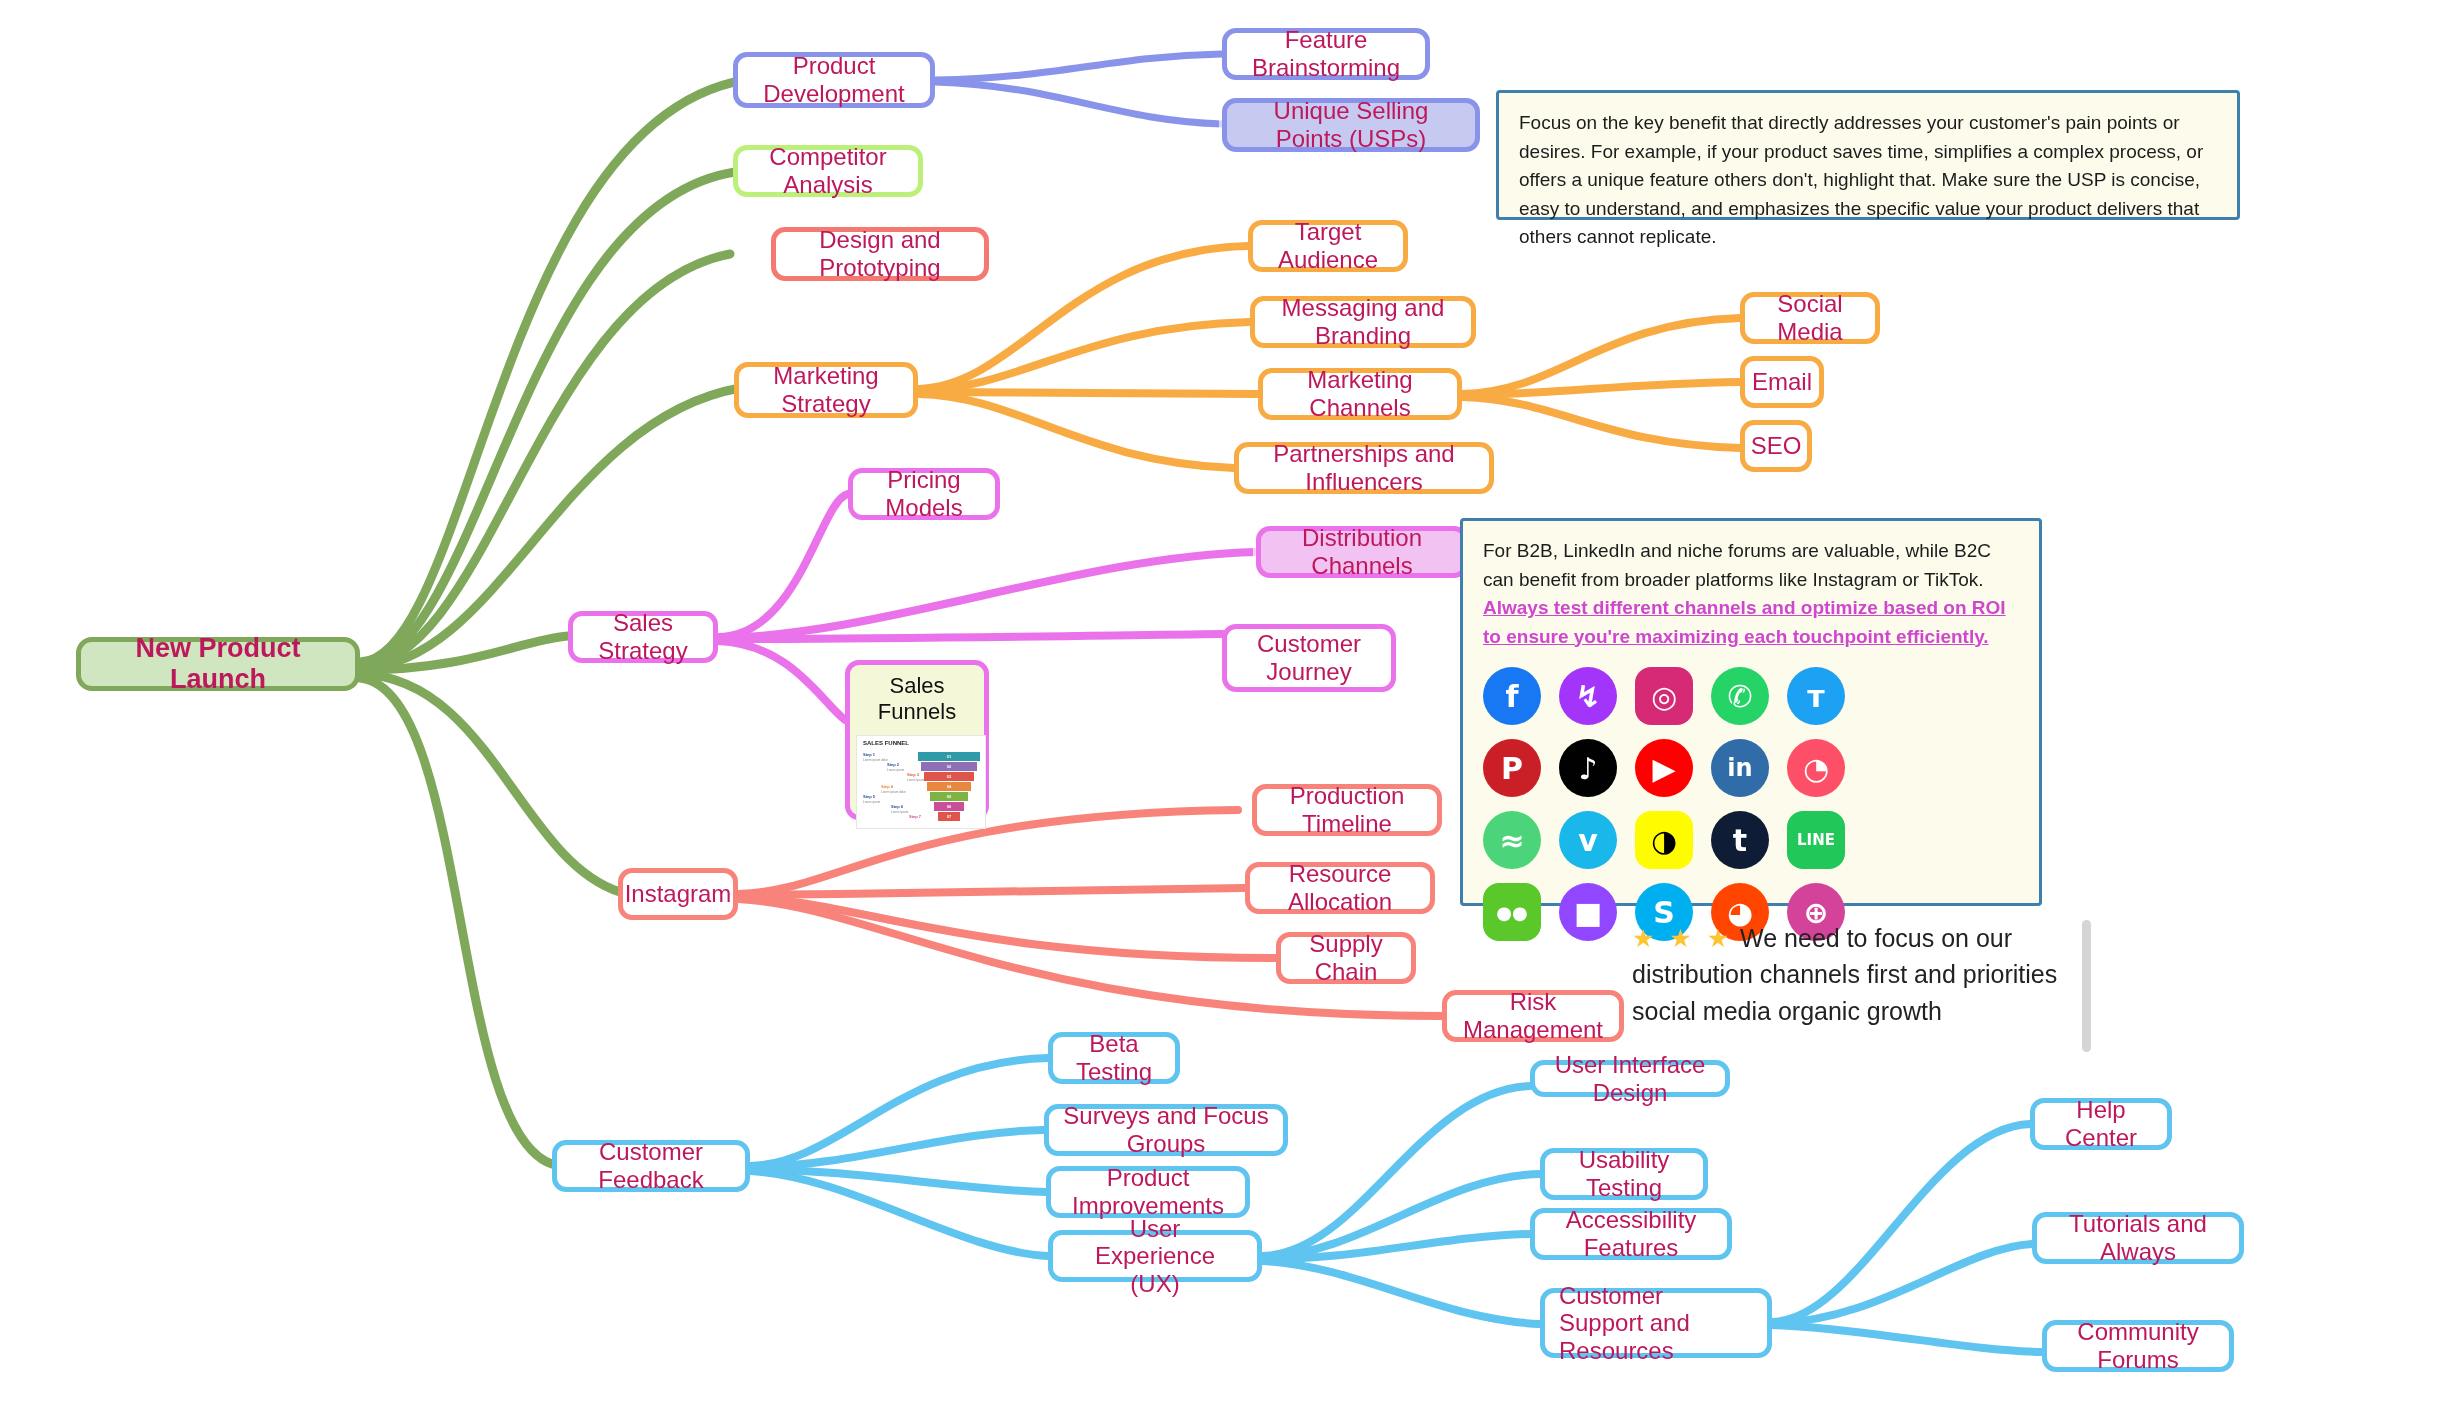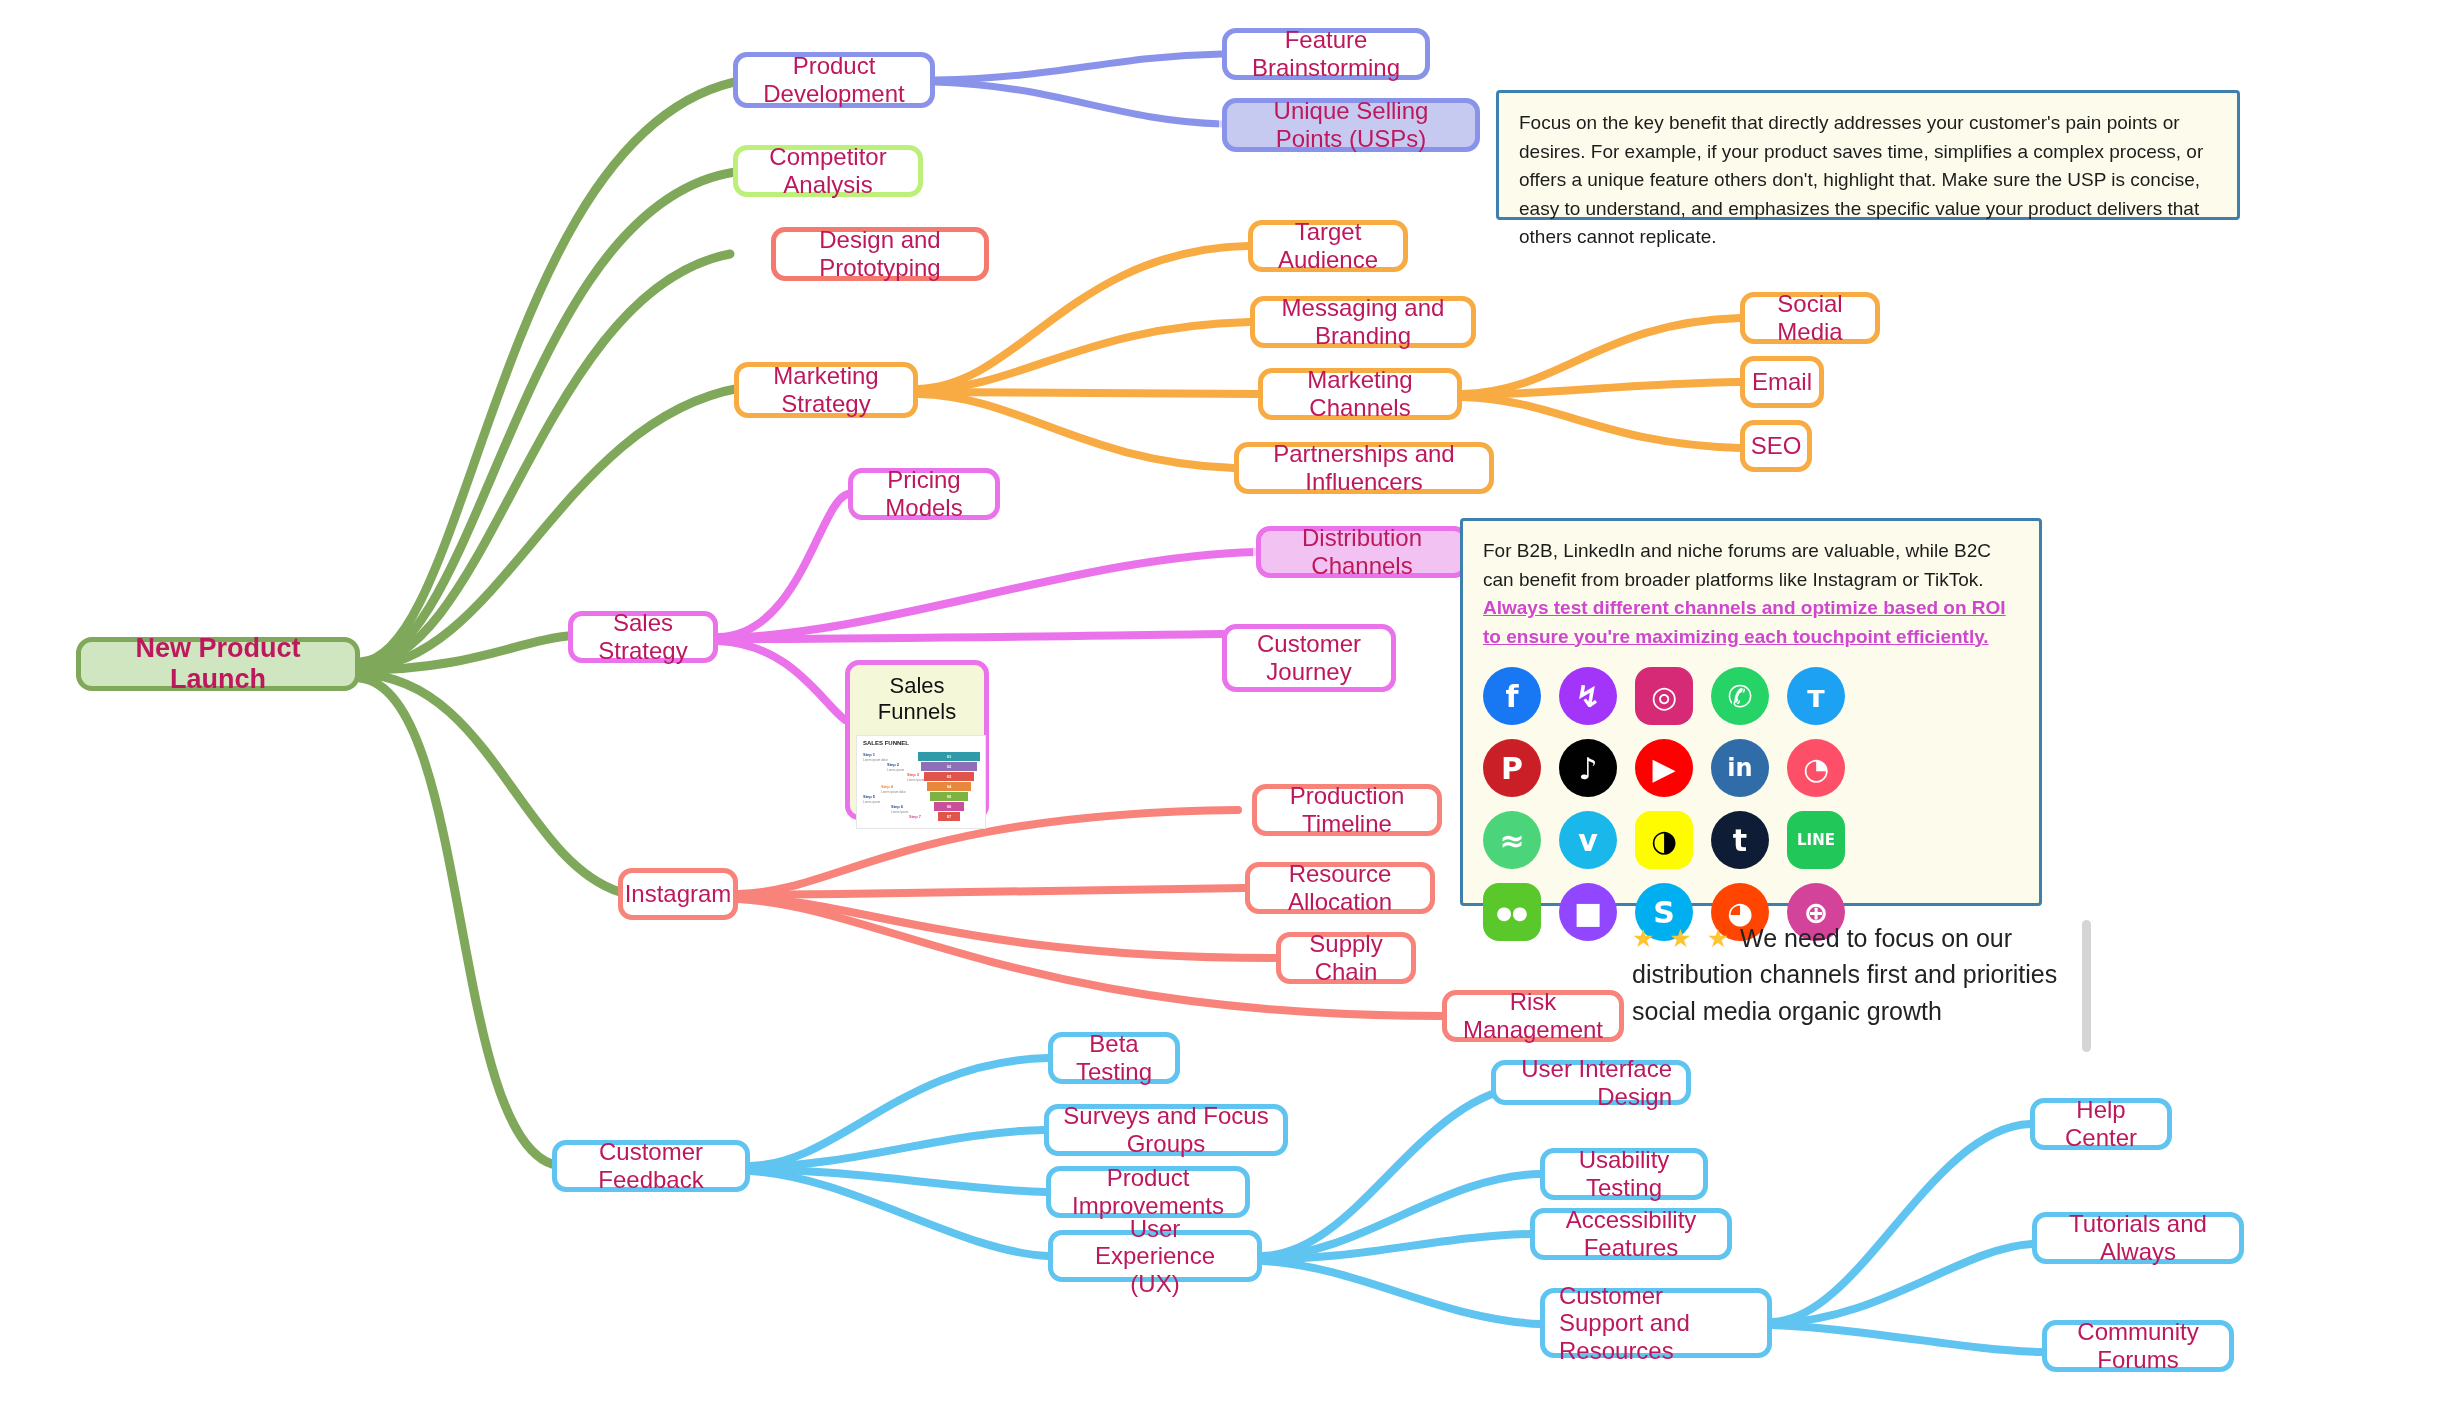--- a/index.html
+++ b/index.html
@@ -176,21 +176,21 @@
   <div class="node" style="left:552px;top:1140px;width:198px;height:52px;border-color:#5fc4f0;">Customer Feedback</div>
 
   <div class="node" style="left:1048px;top:1032px;width:132px;height:52px;border-color:#5fc4f0;">Beta Testing</div>
 
   <div class="node" style="left:1044px;top:1104px;width:244px;height:52px;border-color:#5fc4f0;">Surveys and Focus Groups</div>
 
   <div class="node" style="left:1046px;top:1166px;width:204px;height:52px;border-color:#5fc4f0;">Product Improvements</div>
 
   <div class="node" style="left:1048px;top:1230px;width:214px;height:52px;border-color:#5fc4f0;">User Experience (UX)</div>
 
-  <div class="node" style="left:1491px;top:1060px;width:200px;height:45px;border-color:#5fc4f0;text-align:right;">User Interface Design</div>
+  <div class="node" style="left:1530px;top:1060px;width:200px;height:37px;border-color:#5fc4f0;">User Interface Design</div>
 
   <div class="node" style="left:1540px;top:1148px;width:168px;height:52px;border-color:#5fc4f0;">Usability Testing</div>
 
   <div class="node" style="left:1530px;top:1208px;width:202px;height:52px;border-color:#5fc4f0;">Accessibility Features</div>
 
   <div class="node" style="left:1540px;top:1288px;width:232px;height:70px;border-color:#5fc4f0;
               justify-content:flex-start;text-align:left;">Customer Support and
 Resources</div>
 
   <div class="node" style="left:2030px;top:1098px;width:142px;height:52px;border-color:#5fc4f0;">Help Center</div>

